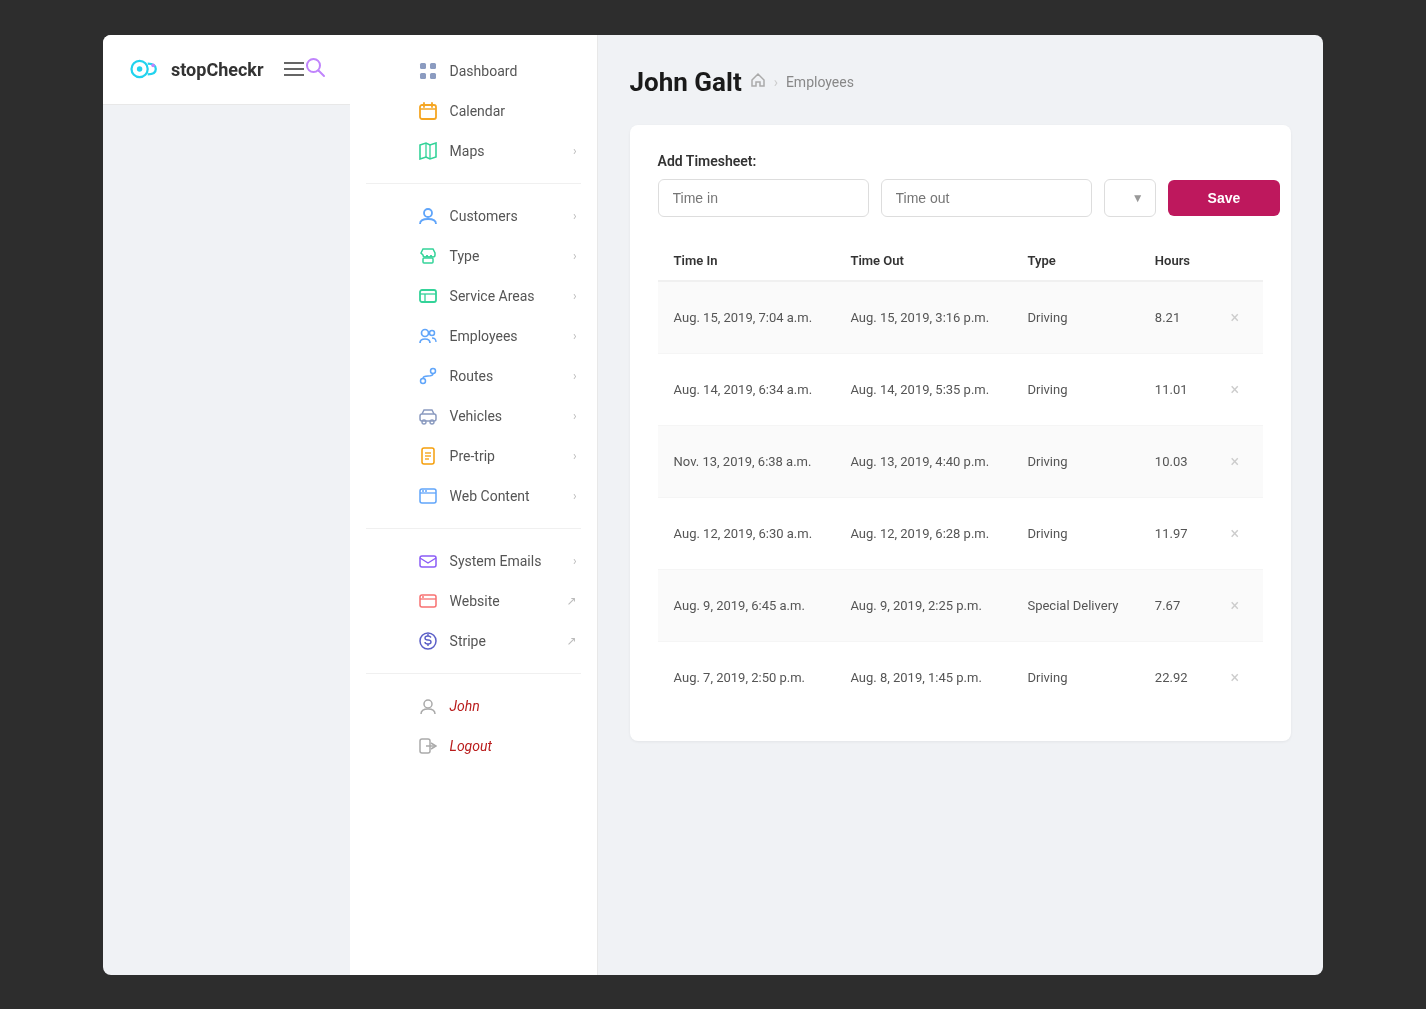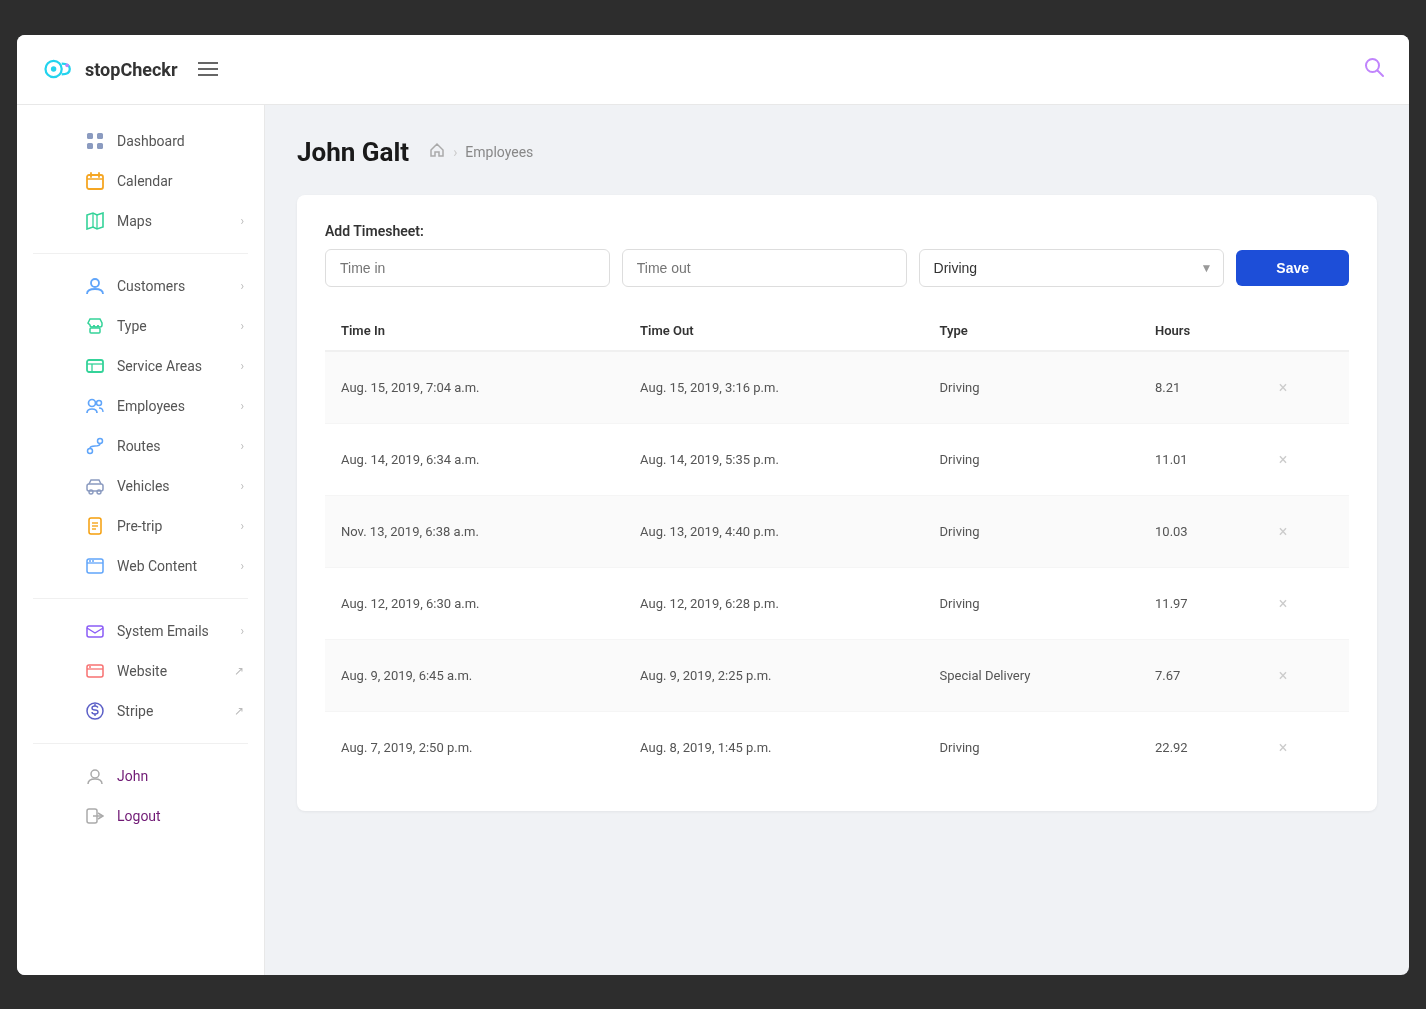--- a/index.html
+++ b/index.html
@@ -1,55 +1,55 @@
 <!DOCTYPE html>
 <html><head>
   <meta charset="utf-8">
   <style>
     * { box-sizing: border-box; margin: 0; padding: 0; }
     body { background: #2d2d2d; font-family: -apple-system, BlinkMacSystemFont, 'Segoe UI', Roboto, sans-serif; display: flex; justify-content: center; align-items: center; min-height: 100vh; }
-    .window { width: 1392px; height: 940px; background: #f0f2f5; border-radius: 8px; overflow: hidden; display: flex; flex-direction: column; }
+    .window { width: 1220px; height: 940px; background: #f0f2f5; border-radius: 8px; overflow: hidden; display: flex; flex-direction: row; }
     .topbar { background: #fff; height: 70px; display: flex; align-items: center; justify-content: space-between; padding: 0 24px; border-bottom: 1px solid #e8e8e8; flex-shrink: 0; }
     .topbar-left { display: flex; align-items: center; gap: 20px; }
     .logo { display: flex; align-items: center; gap: 8px; font-size: 18px; font-weight: 700; color: #333; }
     .hamburger { display: flex; flex-direction: column; gap: 4px; cursor: pointer; }
     .hamburger span { width: 20px; height: 2px; background: #666; display: block; }
     .main-content { display: flex; flex: 1; overflow: hidden; }
     .sidebar { width: 248px; background: #fff; border-right: 1px solid #e8e8e8; padding: 16px 0; overflow-y: auto; flex-shrink: 0; }
     .sidebar-section { margin-bottom: 8px; }
     .sidebar-divider { height: 1px; background: #f0f0f0; margin: 12px 16px; }
     .sidebar-item { display: flex; align-items: center; justify-content: space-between; padding: 10px 20px; cursor: pointer; color: #555; font-size: 14px; border-radius: 0; transition: background 0.15s; margin-left: 48px; }
     .sidebar-item-left { display: flex; align-items: center; gap: 12px; }
     .sidebar-icon { width: 20px; height: 20px; display: flex; align-items: center; justify-content: center; flex-shrink: 0; }
     .chevron { color: #bbb; font-size: 12px; }
     .page { flex: 1; padding: 32px; overflow-y: auto; }
-    .page-header { display: flex; align-items: center; gap: 20px; margin-bottom: 28px; }
+    .page-header { display: flex; align-items: center; gap: 8px; margin-bottom: 28px; }
     .page-title { font-size: 26px; font-weight: 700; color: #1a1a1a; }
     .breadcrumb { display: flex; align-items: center; gap: 8px; color: #999; font-size: 14px; }
     .breadcrumb-sep { color: #ccc; }
     .breadcrumb-link { color: #888; cursor: pointer; }
     .card { background: #fff; border-radius: 8px; padding: 28px; box-shadow: 0 1px 3px rgba(0,0,0,0.06); }
     .card-title { display: flex; align-items: center; gap: 10px; font-size: 18px; font-weight: 600; color: #333; margin-bottom: 22px; }
     .card-icon { color: #8b9bc0; font-size: 20px; }
     .add-timesheet-label { font-size: 14px; font-weight: 600; color: #333; margin-bottom: 10px; }
     .add-timesheet-row { display: flex; align-items: center; gap: 12px; margin-bottom: 24px; }
     .time-input { flex: 1; padding: 10px 14px; border: 1px solid #ddd; border-radius: 6px; font-size: 14px; color: #999; outline: none; }
     .type-select-wrapper { flex: 1.2; position: relative; }
     .type-select { width: 100%; padding: 10px 36px 10px 14px; border: 1px solid #ddd; border-radius: 6px; font-size: 14px; color: #333; appearance: none; background: #fff; outline: none; cursor: pointer; }
     .select-arrow { position: absolute; right: 12px; top: 50%; transform: translateY(-50%); color: #999; font-size: 12px; pointer-events: none; }
-    .save-btn { padding: 10px 40px; background: #1d4ed8; color: #fff; border: none; border-radius: 6px; font-size: 14px; font-weight: 600; cursor: pointer; white-space: nowrap; }
+    .save-btn { padding: 10px 40px; background: #be185d; color: #fff; border: none; border-radius: 6px; font-size: 14px; font-weight: 600; cursor: pointer; white-space: nowrap; }
     .table { width: 100%; border-collapse: collapse; }
     .table th { text-align: left; padding: 12px 16px; font-size: 13px; font-weight: 600; color: #333; border-bottom: 2px solid #f0f0f0; }
     .table td { padding: 26px 16px; font-size: 13px; color: #555; border-bottom: 1px solid #f5f5f5; }
     .table tr:last-child td { border-bottom: none; }
     .table tbody tr:nth-child(odd) { background: #fafafa; }
     .table tbody tr:nth-child(even) { background: #fff; }
     .close-btn { color: #ccc; cursor: pointer; font-size: 16px; padding: 2px 6px; }
     .user-section { margin-top: 8px; }
-    .sidebar-item-user { color: #701a75; }
+    .sidebar-item-user { color: #b91c1c; font-style: italic; }
     svg.logo-svg { width: 36px; height: 36px; }
   </style>
 </head>
 <body>
 
 <div class="window">
 
   <div class="topbar">
     <div class="topbar-left">
       <div class="logo">

